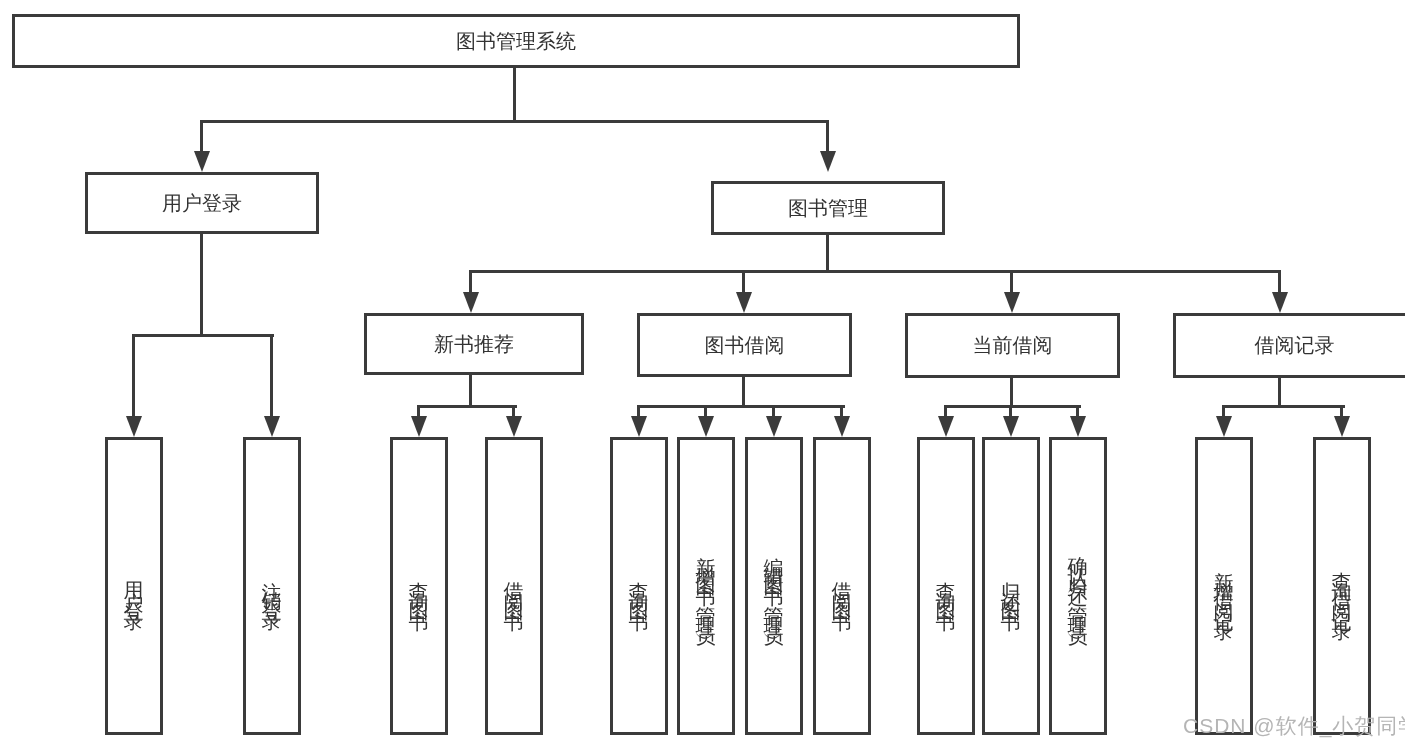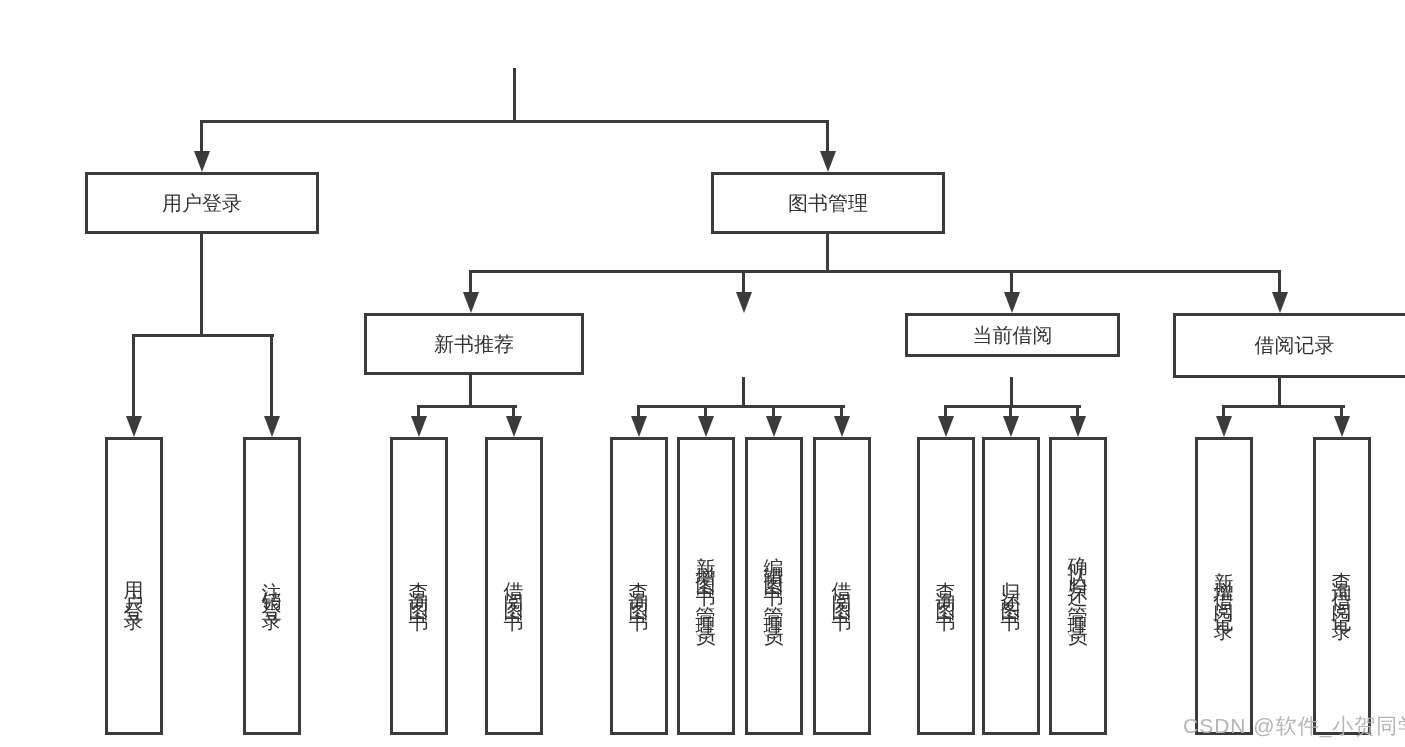--- a/index.html
+++ b/index.html
@@ -86,26 +86,28 @@
   <div class="vl" style="left:1076px;top:405px;height:13px"></div>
   <div class="ah" style="left:1070px;top:416px"></div>
 
   <div class="vl" style="left:1278px;top:378px;height:30px"></div>
   <div class="hl" style="left:1222px;top:405px;width:123px"></div>
   <div class="vl" style="left:1222px;top:405px;height:13px"></div>
   <div class="ah" style="left:1216px;top:416px"></div>
   <div class="vl" style="left:1340px;top:405px;height:13px"></div>
   <div class="ah" style="left:1334px;top:416px"></div>
 
+  <div class="box" style="left:12px;top:14px;width:1008px;height:54px">图书管理系统</div>
 
   <div class="box" style="left:85px;top:172px;width:234px;height:62px">用户登录</div>
-  <div class="box" style="left:711px;top:172px;width:234px;height:62px">图书管理</div>
+  <div class="box" style="left:711px;top:181px;width:234px;height:54px">图书管理</div>
 
   <div class="box" style="left:364px;top:313px;width:220px;height:62px">新书推荐</div>
-  <div class="box" style="left:905px;top:313px;width:215px;height:44px">当前借阅</div>
+  <div class="box" style="left:637px;top:313px;width:215px;height:64px">图书借阅</div>
+  <div class="box" style="left:905px;top:313px;width:215px;height:65px">当前借阅</div>
   <div class="box" style="left:1173px;top:313px;width:243px;height:65px">借阅记录</div>
 
   <div class="box leaf" style="left:105px">用户登录</div>
   <div class="box leaf" style="left:243px">注销登录</div>
 
   <div class="box leaf" style="left:390px">查询图书</div>
   <div class="box leaf" style="left:485px">借阅图书</div>
 
   <div class="box leaf" style="left:610px">查询图书</div>
   <div class="box leaf" style="left:677px">新增图书（管理员）</div>

